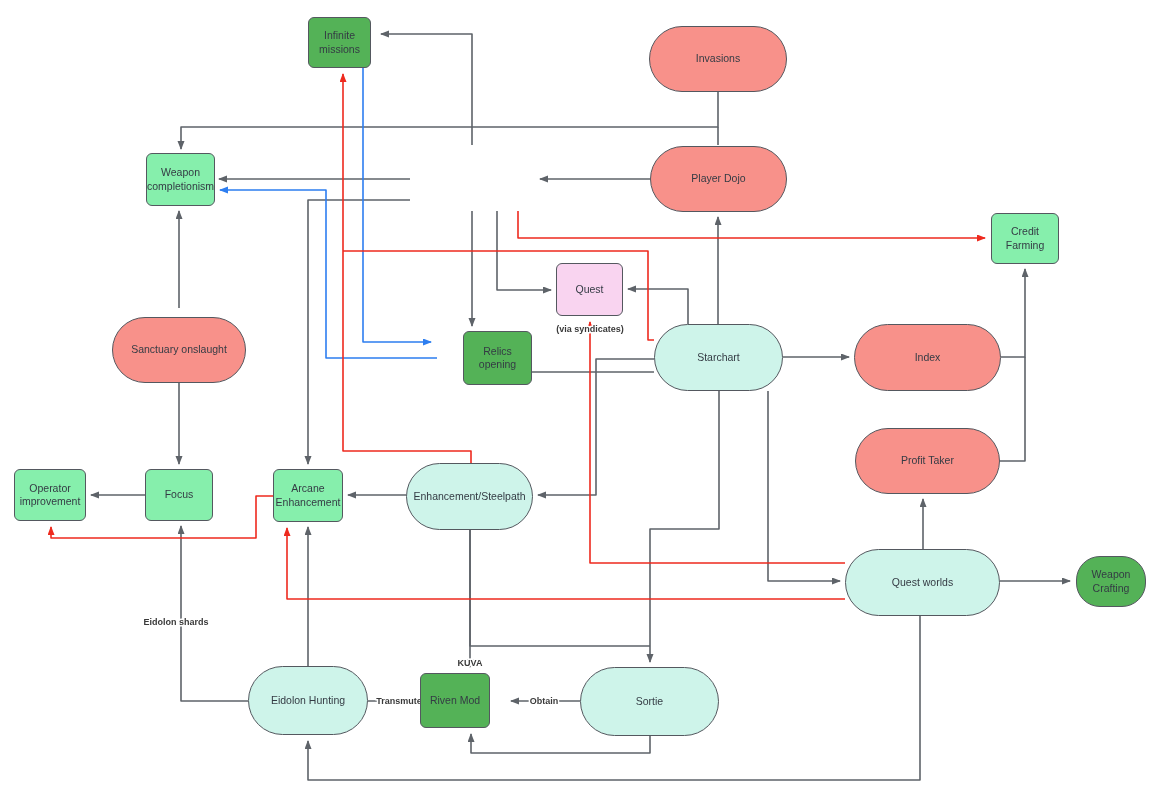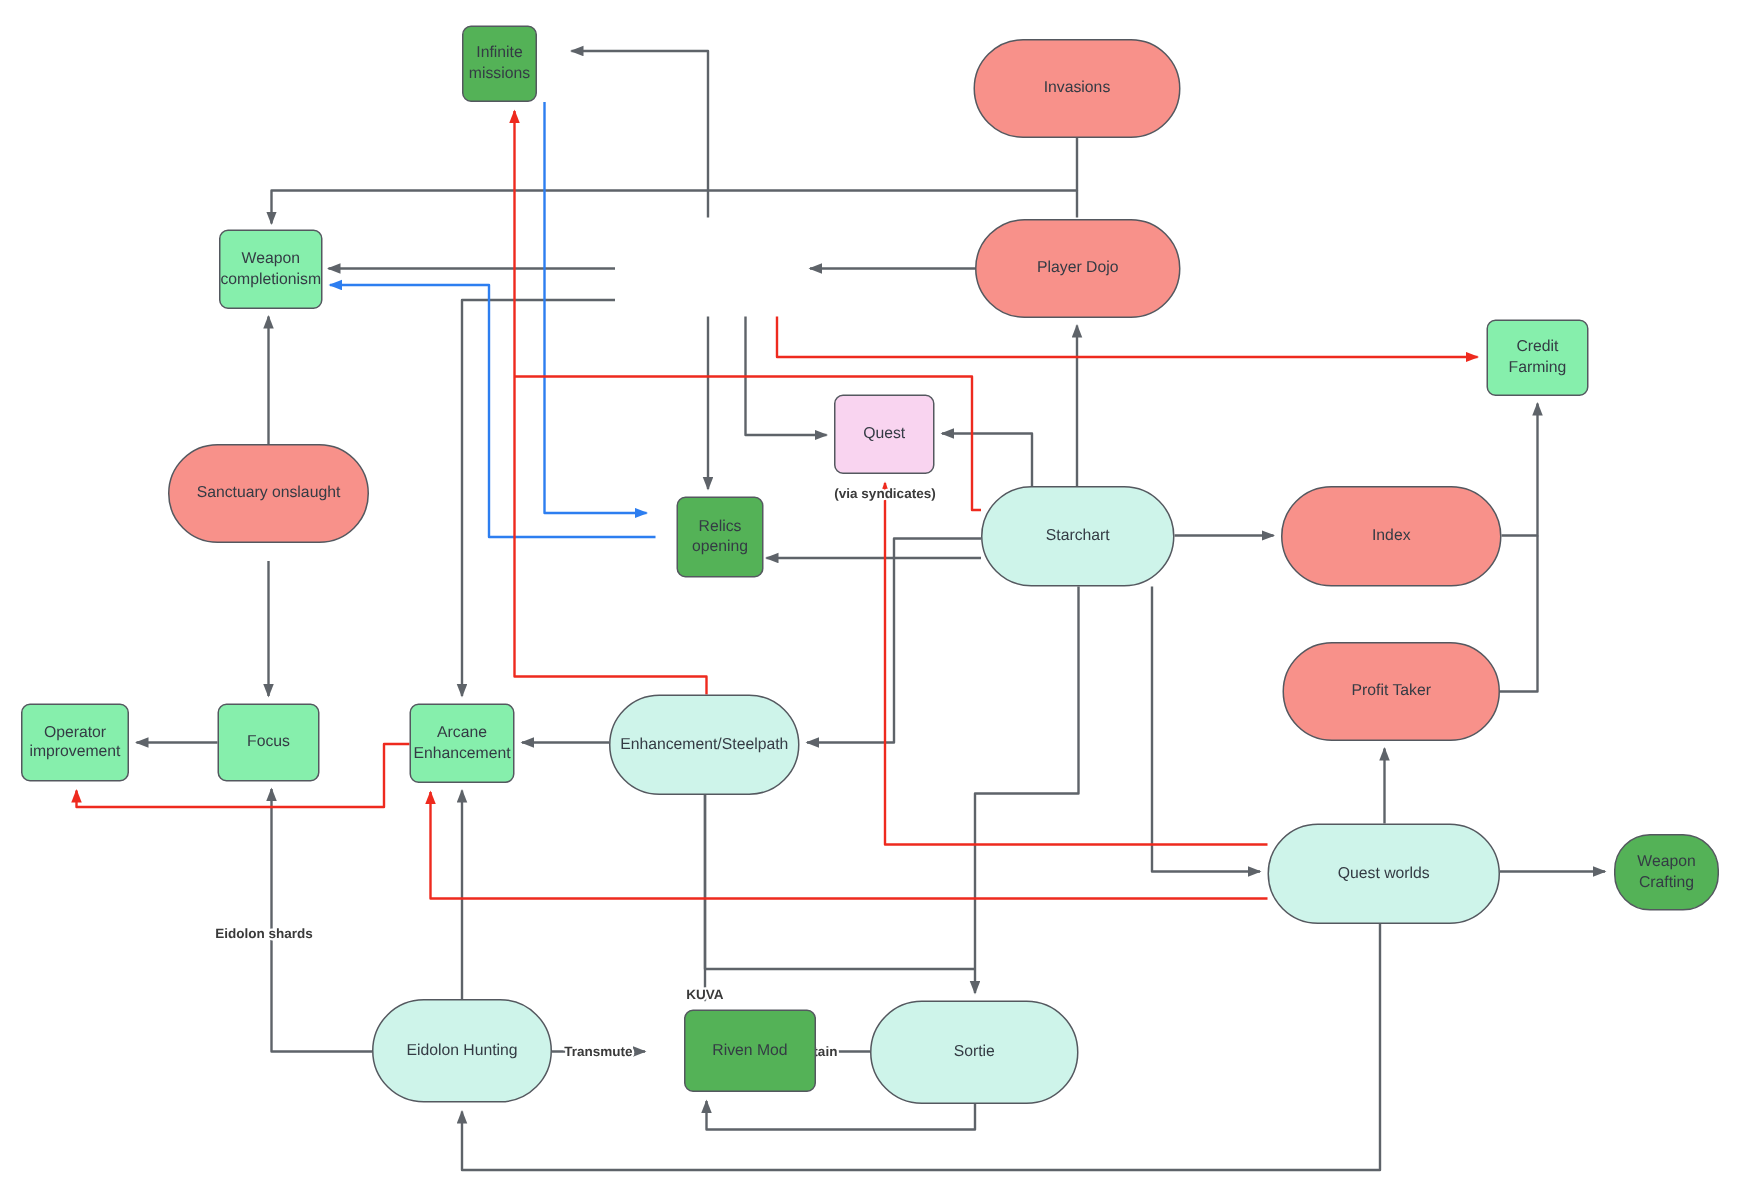--- a/index.html
+++ b/index.html
@@ -85,42 +85,42 @@
     <path class="e e-red" d="M273 496 H256 V538 H51 V527" marker-end="url(#mr)"></path>
 
     <text class="elabel" x="590" y="332">(via syndicates)</text>
     <text class="elabel" x="470" y="666">KUVA</text>
     <text class="elabel" x="176" y="625">Eidolon shards</text>
     <text class="elabel" x="399" y="704">Transmute</text>
     <text class="elabel" x="544" y="704">Obtain</text>
   </svg>
 
   <div class="nodes" id="nodes">
-      <div class="node rect green" style="left: 308px; top: 17px; width: 50px; height: 51px;">
+      <div class="node rect green" style="left: 308px; top: 17px; width: 63px; height: 51px;">
         <span>Infinite missions</span>
       </div>
       <div class="node stadium salmon" style="left: 649px; top: 26px; width: 138px; height: 66px;">
         <span>Invasions</span>
       </div>
       <div class="node rect purple" style="left: 146px; top: 153px; width: 69px; height: 53px;">
         <span>Weapon completionism</span>
       </div>
       <div class="node stadium salmon" style="left: 650px; top: 146px; width: 137px; height: 66px;">
         <span>Player Dojo</span>
       </div>
       <div class="node rect purple" style="left: 991px; top: 213px; width: 68px; height: 51px;">
         <span>Credit Farming</span>
       </div>
       <div class="node rect pink" style="left: 556px; top: 263px; width: 67px; height: 53px;">
         <span>Quest</span>
       </div>
-      <div class="node stadium salmon" style="left: 112px; top: 296px; width: 134px; height: 66px;">
+      <div class="node stadium salmon" style="left: 112px; top: 317px; width: 134px; height: 66px;">
         <span>Sanctuary onslaught</span>
       </div>
-      <div class="node rect green" style="left: 451px; top: 331px; width: 58px; height: 54px;">
+      <div class="node rect green" style="left: 463px; top: 331px; width: 69px; height: 54px;">
         <span>Relics opening</span>
       </div>
       <div class="node stadium teal" style="left: 654px; top: 324px; width: 129px; height: 67px;">
         <span>Starchart</span>
       </div>
       <div class="node stadium salmon" style="left: 854px; top: 324px; width: 147px; height: 67px;">
         <span>Index</span>
       </div>
       <div class="node stadium salmon" style="left: 855px; top: 428px; width: 145px; height: 66px; align-items: center;">
         <span>Profit Taker</span>
@@ -139,20 +139,20 @@
       </div>
       <div class="node stadium teal" style="left: 845px; top: 549px; width: 155px; height: 67px;">
         <span>Quest worlds</span>
       </div>
       <div class="node rect green" style="left: 1076px; top: 556px; width: 70px; height: 51px; border-radius: 24px;">
         <span>Weapon Crafting</span>
       </div>
       <div class="node stadium teal" style="left: 248px; top: 666px; width: 120px; height: 69px;">
         <span>Eidolon Hunting</span>
       </div>
-      <div class="node rect green" style="left: 456px; top: 673px; width: 88px; height: 55px;">
+      <div class="node rect green" style="left: 420px; top: 673px; width: 70px; height: 55px;">
         <span>Riven Mod</span>
       </div>
       <div class="node stadium teal" style="left: 580px; top: 667px; width: 139px; height: 69px;">
         <span>Sortie</span>
       </div>
     </div>
 </div>
 
 </body></html>

